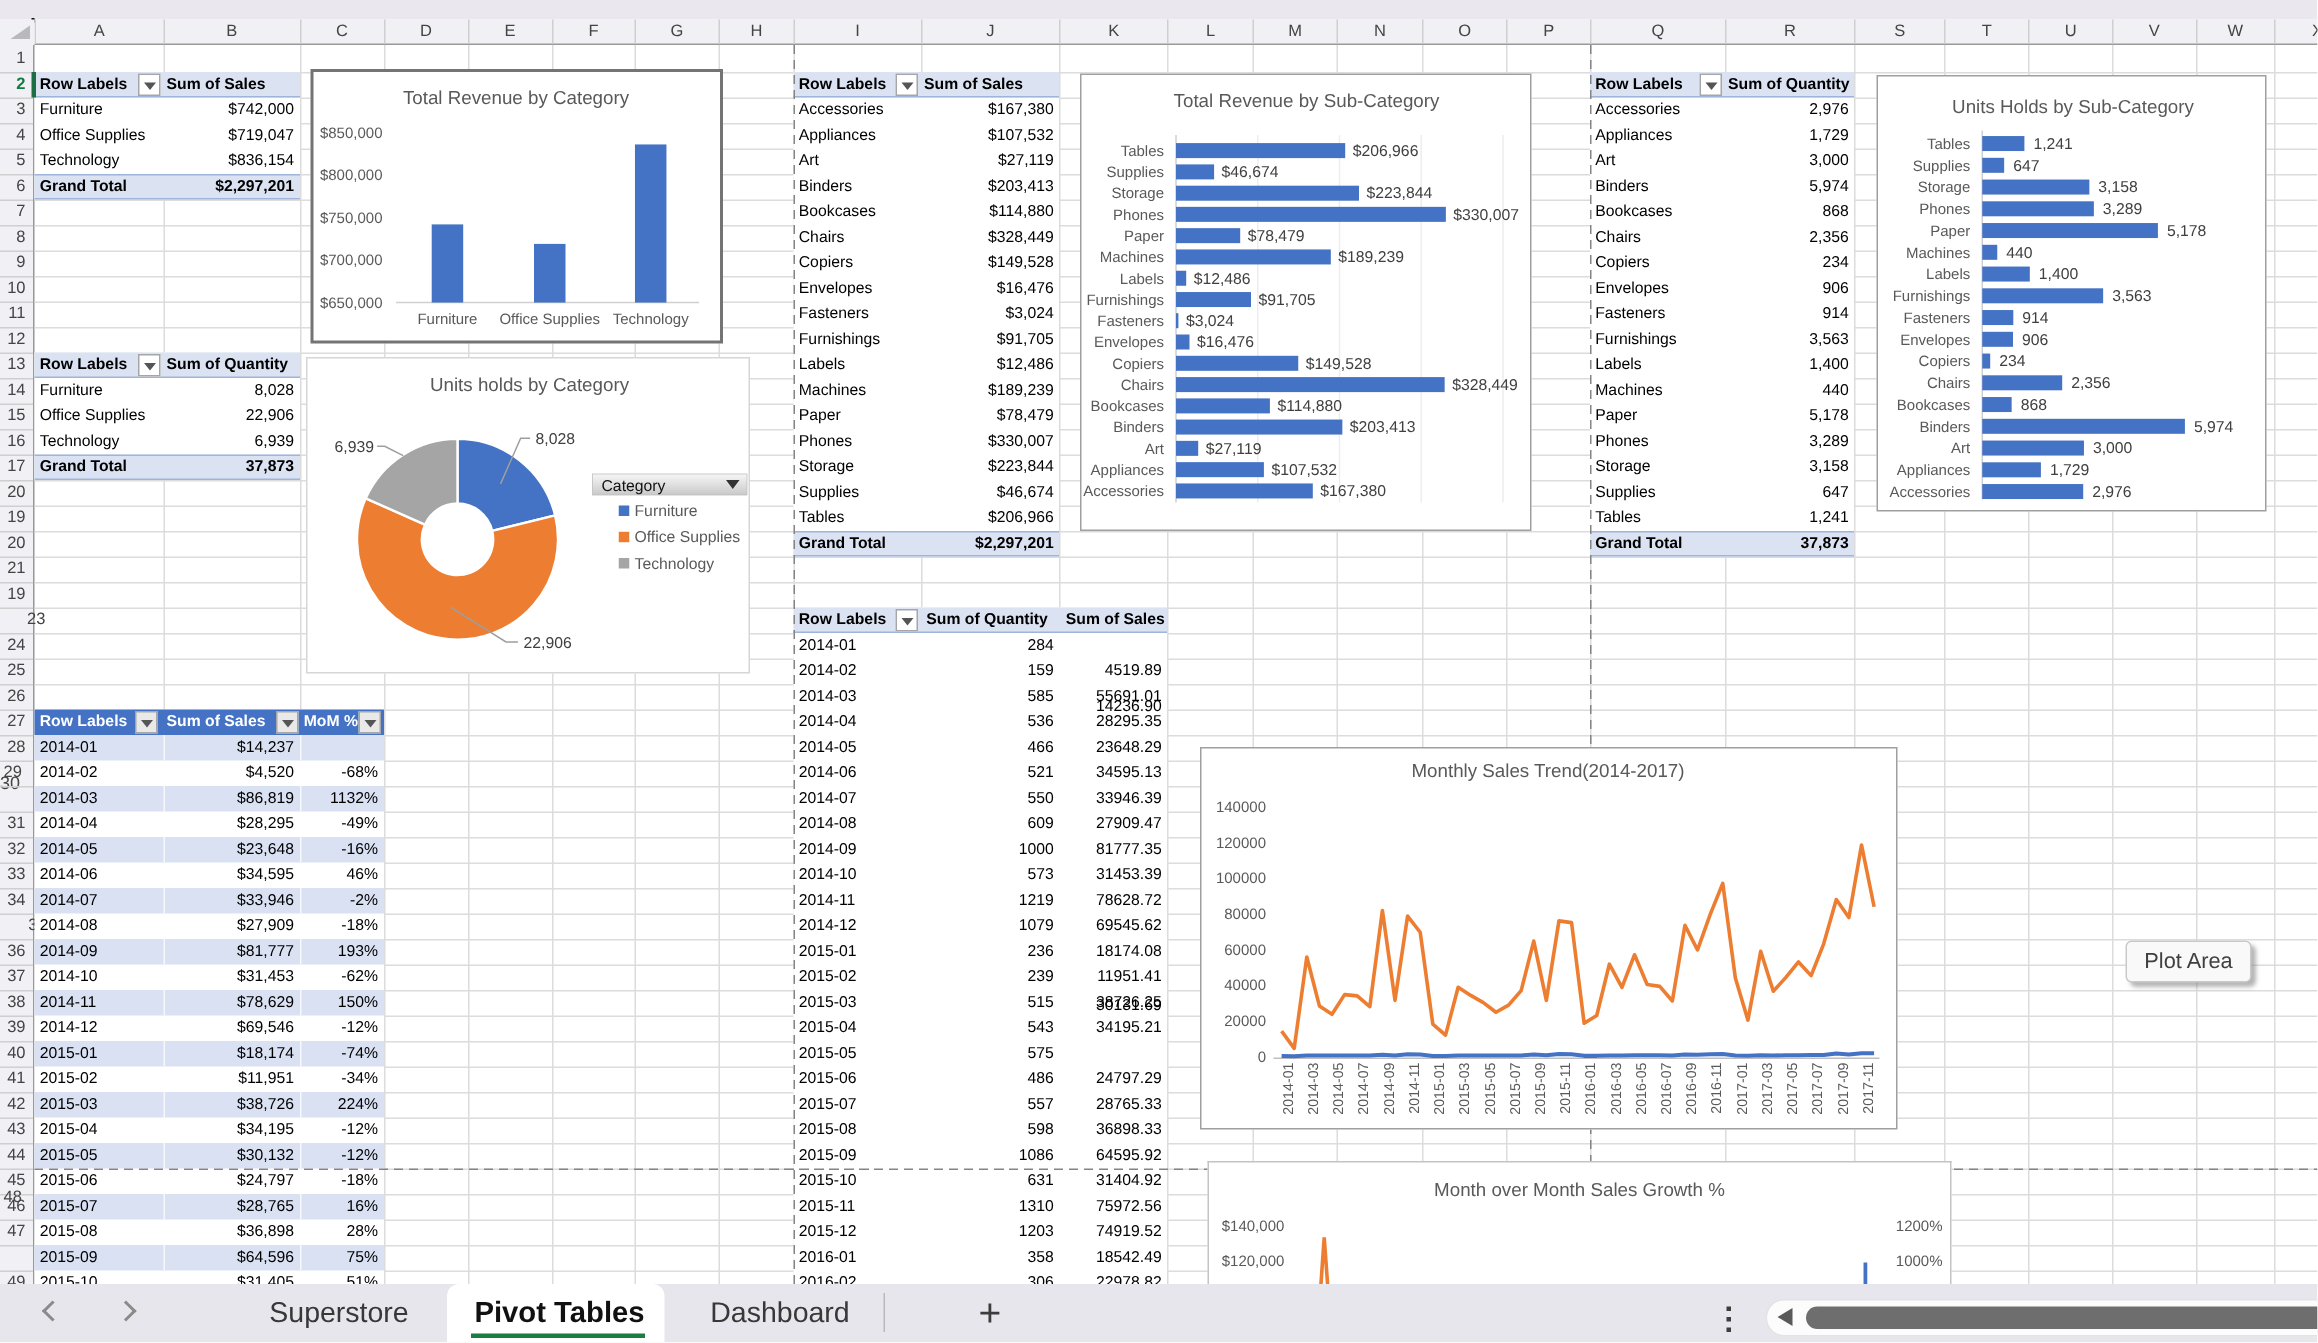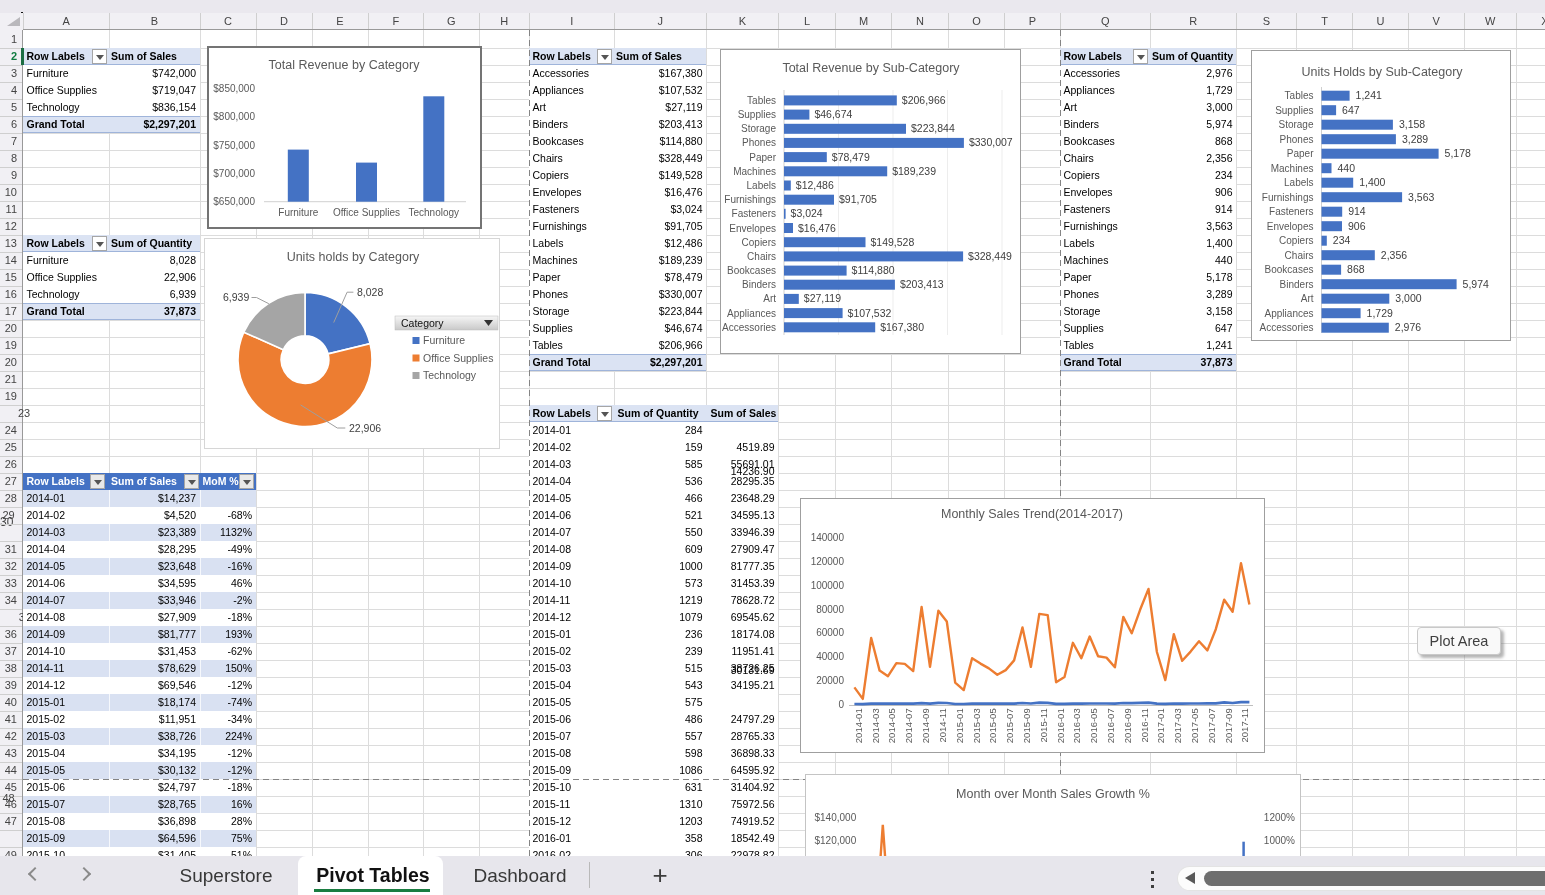--- a/index.html
+++ b/index.html
@@ -423,21 +423,21 @@
 <div class="cell" style="left:26.5px;top:489.5px;">2014-01</div>
 <div class="cell rt" style="left:108.5px;top:489.5px;width:87.5px;">$14,237</div>
 <div class="cell rt" style="left:199.5px;top:489.5px;width:52.5px;"></div>
 <div class="cell" style="left:26.5px;top:506.5px;">2014-02</div>
 <div class="cell rt" style="left:108.5px;top:506.5px;width:87.5px;">$4,520</div>
 <div class="cell rt" style="left:199.5px;top:506.5px;width:52.5px;">-68%</div>
 <div class="abs" style="left:23px;top:523.5px;width:232.5px;height:17.0px;background:#d9e1f2"></div>
 <div class="abs" style="left:108.5px;top:523.5px;width:1px;height:17.0px;background:#f6f8fc"></div>
 <div class="abs" style="left:199.5px;top:523.5px;width:1px;height:17.0px;background:#f6f8fc"></div>
 <div class="cell" style="left:26.5px;top:523.5px;">2014-03</div>
-<div class="cell rt" style="left:108.5px;top:523.5px;width:87.5px;">$23,389</div>
+<div class="cell rt" style="left:108.5px;top:523.5px;width:87.5px;">$86,819</div>
 <div class="cell rt" style="left:199.5px;top:523.5px;width:52.5px;">1132%</div>
 <div class="cell" style="left:26.5px;top:540.5px;">2014-04</div>
 <div class="cell rt" style="left:108.5px;top:540.5px;width:87.5px;">$28,295</div>
 <div class="cell rt" style="left:199.5px;top:540.5px;width:52.5px;">-49%</div>
 <div class="abs" style="left:23px;top:557.5px;width:232.5px;height:17.0px;background:#d9e1f2"></div>
 <div class="abs" style="left:108.5px;top:557.5px;width:1px;height:17.0px;background:#f6f8fc"></div>
 <div class="abs" style="left:199.5px;top:557.5px;width:1px;height:17.0px;background:#f6f8fc"></div>
 <div class="cell" style="left:26.5px;top:557.5px;">2014-05</div>
 <div class="cell rt" style="left:108.5px;top:557.5px;width:87.5px;">$23,648</div>
 <div class="cell rt" style="left:199.5px;top:557.5px;width:52.5px;">-16%</div>

